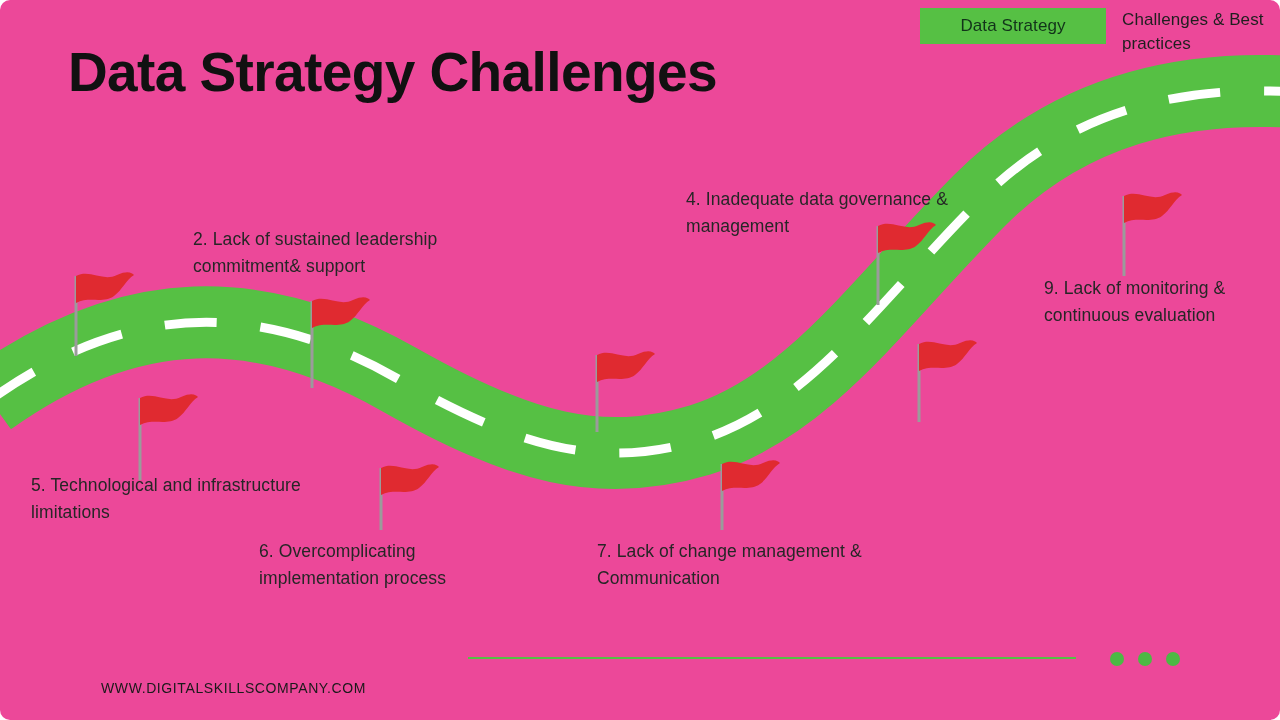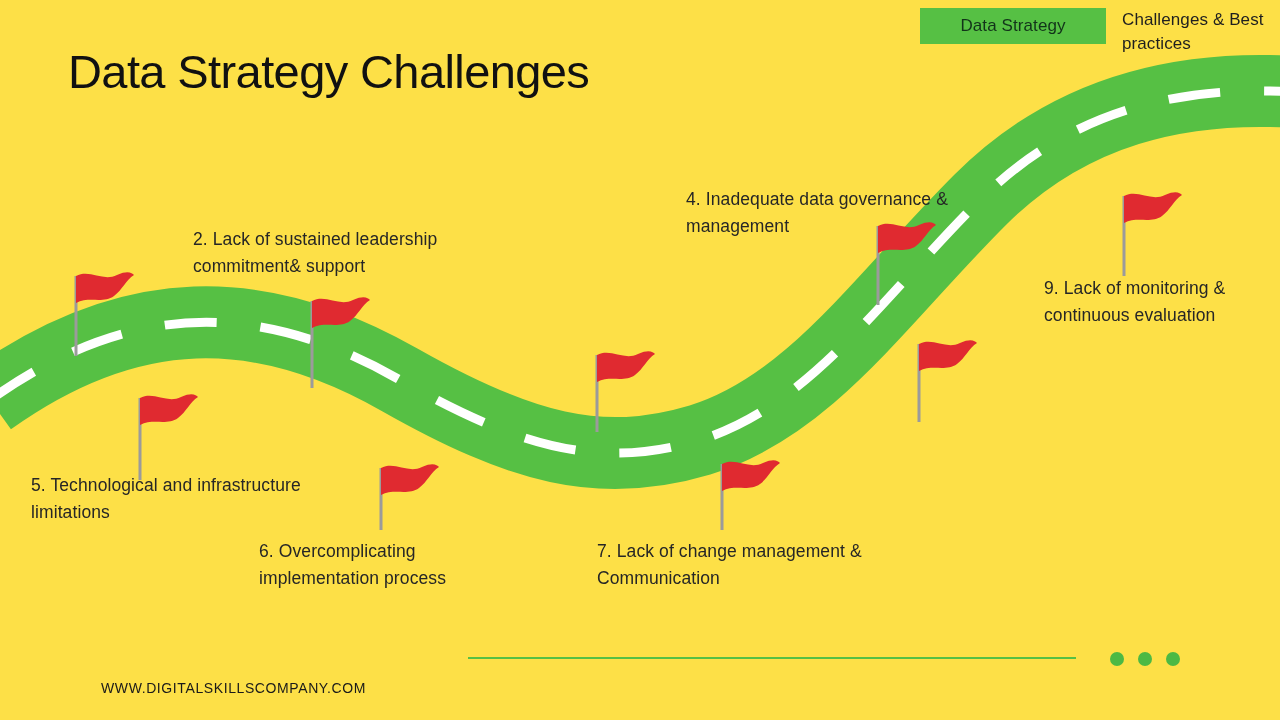--- a/index.html
+++ b/index.html
@@ -2,40 +2,40 @@
 <html><head>
 <meta charset="utf-8">
 <style>
   html,body{margin:0;padding:0;}
   body{
     width:1280px;height:720px;background:#ffffff;overflow:hidden;
     font-family:"Liberation Sans", sans-serif;
     position:relative;
     -webkit-font-smoothing:antialiased;
   }
-  #slide{position:absolute;left:0;top:0;width:1280px;height:720px;overflow:hidden;background:#fde047;}
+  #slide{position:absolute;left:0;top:0;width:1280px;height:720px;overflow:hidden;background:#ec4899;border-radius:10px;}
 
   
   .tabs{position:absolute;top:4px;left:920px;width:360px;height:60px;}
   .tab{
     position:absolute;top:0;display:flex;align-items:center;justify-content:center;
     font-size:17px;color:#1f1f1f;letter-spacing:.1px;
   }
   .tab.active{
     left:0;top:4px;width:186px;height:36px;background:#56C044;color:#12331a;
   }
   .tab.inactive{
     left:202px;top:4px;width:170px;height:auto;display:block;
     text-align:left;line-height:24px;color:#1f1f1f;
   }
 
   
   .title{
     position:absolute;left:68px;top:44px;
-    font-size:47px;font-weight:normal;color:#111111;
+    font-size:55px;font-weight:bold;color:#111111;
     letter-spacing:-0.6px;line-height:56px;white-space:nowrap;
   }
 
   
   #road{position:absolute;left:0;top:0;width:1280px;height:720px;}
 
   
   .label{
     position:absolute;font-size:17.5px;line-height:27px;color:#262626;
     letter-spacing:.1px;white-space:pre-line;

